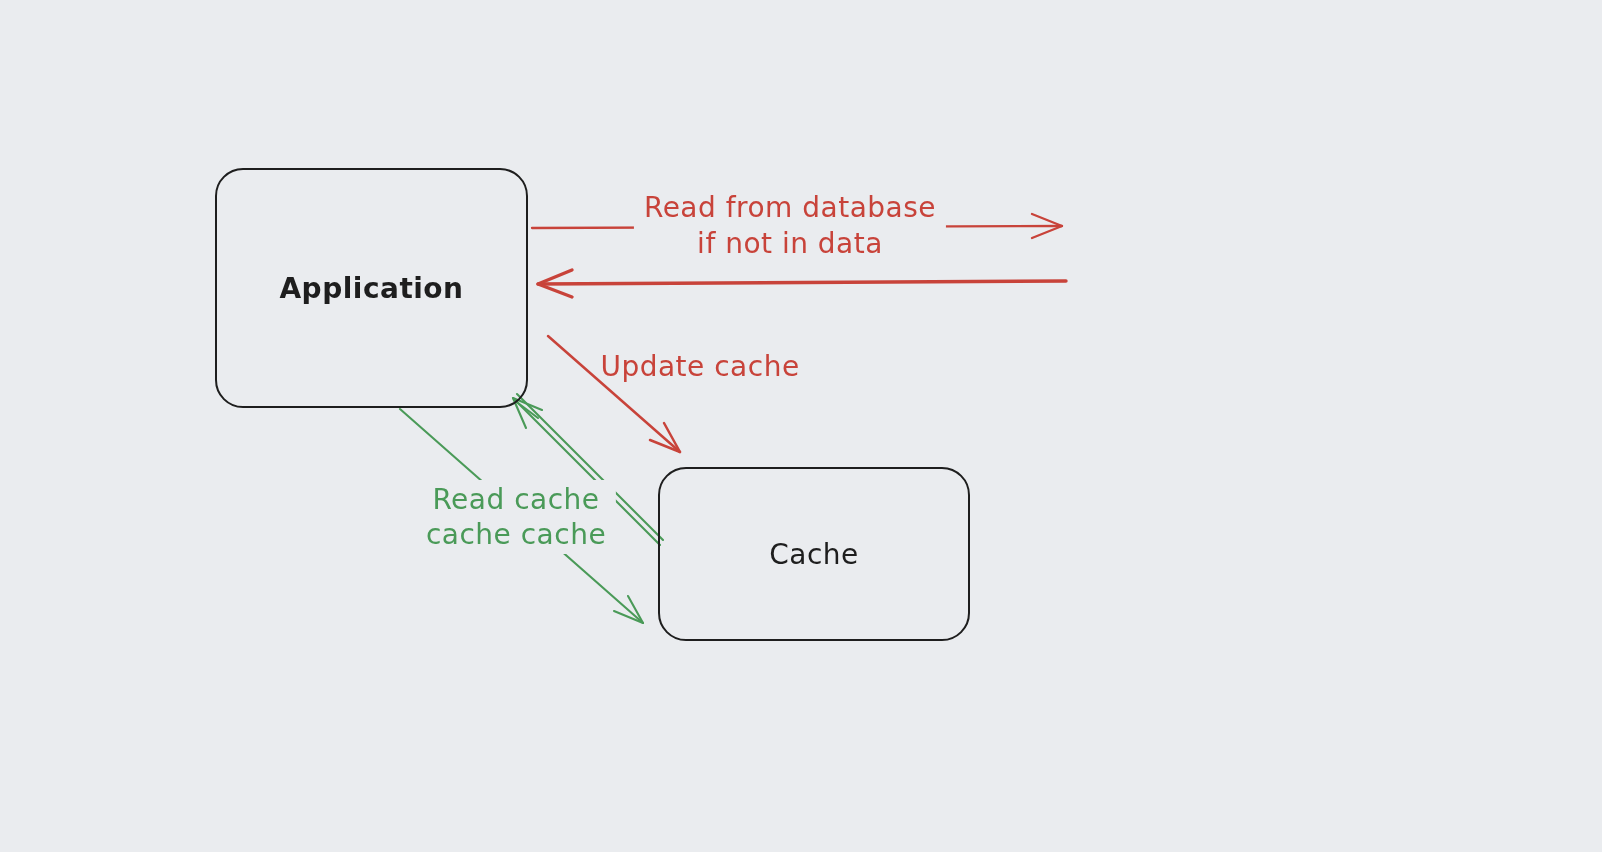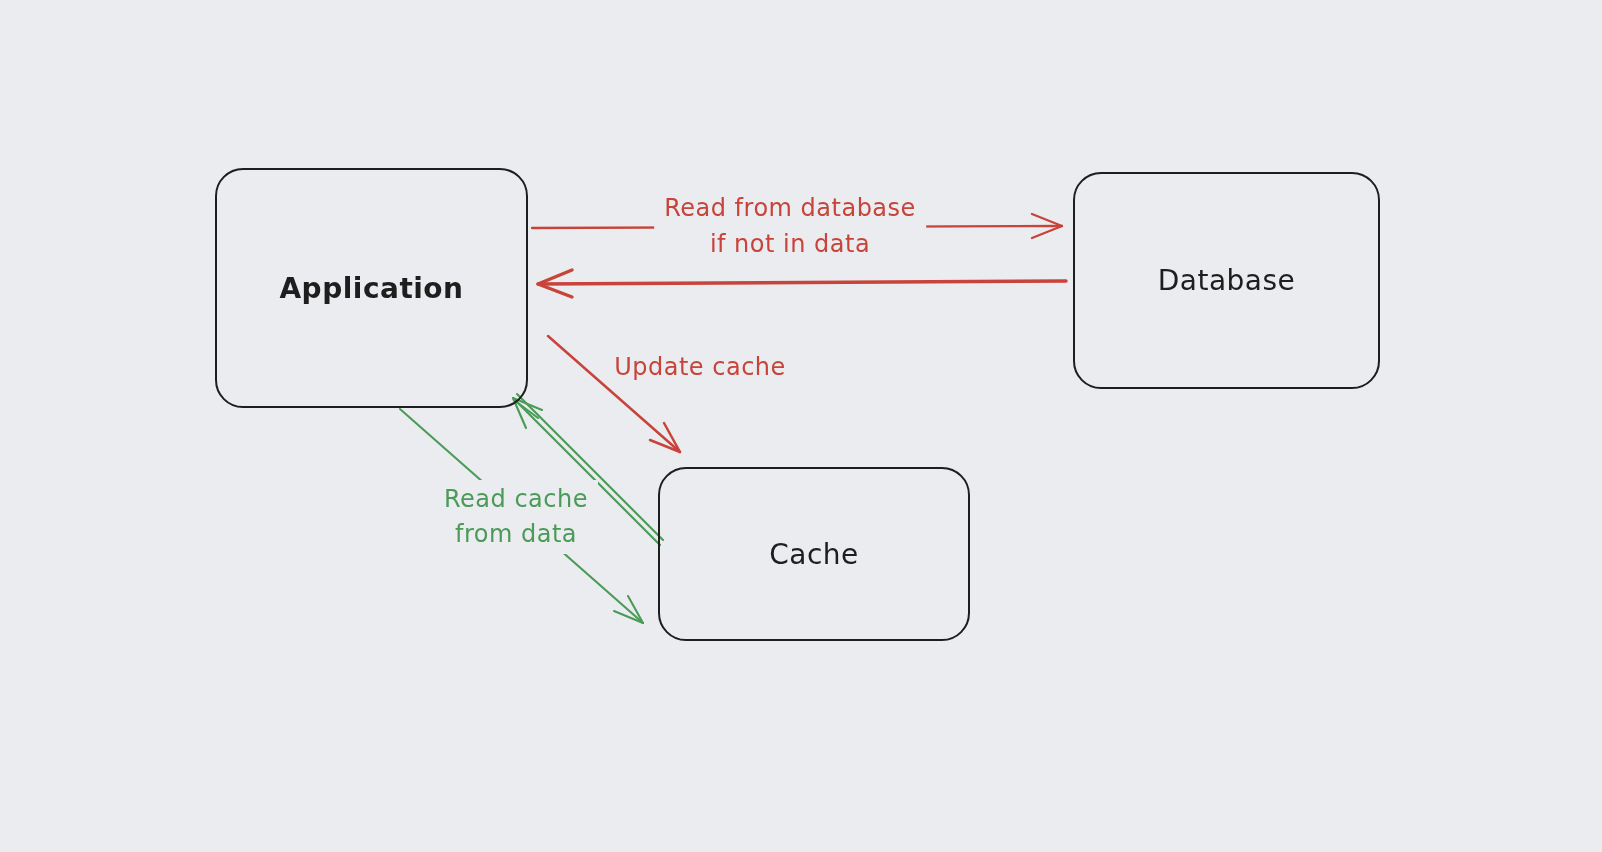--- a/index.html
+++ b/index.html
@@ -33,21 +33,21 @@
     font-size:28px;
     letter-spacing:0.5px;
   }
   #node-application{left:215px;top:168px;width:313px;height:240px;font-weight:bold;}
   #node-database{left:1073px;top:172px;width:307px;height:217px;}
   #node-cache{left:658px;top:467px;width:312px;height:174px;}
   .edge-label{
     position:absolute;
     transform:translate(-50%,-50%);
     text-align:center;
-    font-size:24px;
+    font-size:28px;
     line-height:36px;
     white-space:nowrap;
     background:var(--bg);
     padding:2px 10px;
     letter-spacing:0.5px;
   }
   .edge-label.red{color:var(--red);}
   .edge-label.green{color:var(--green);line-height:35px;}
   #label-read-from-database{left:790px;top:226px;}
   #label-update-cache{left:700px;top:367px;background:transparent;}
@@ -85,35 +85,32 @@
       <line x1="663" y1="540" x2="517" y2="394" stroke="#4a9a58"></line>
       <path d="M542 410 L513 398 L526 428" stroke="#4a9a58"></path>
       <path d="M538 418 L514 400" stroke="#4a9a58"></path>
     </g>
   </svg>
 
   <div class="node" id="node-application">
     <span class="node-label">Application</span>
   </div>
 
-  <div class="node" id="node-database">
-    <span class="node-label">Database</span>
-  </div>
 
   <div class="node" id="node-cache">
     <span class="node-label">Cache</span>
   </div>
 
   <div class="edge-label red" id="label-read-from-database">
     <div>Read from database</div>
     <div>if not in data</div>
   </div>
 
   <div class="edge-label red" id="label-update-cache">
     <div>Update cache</div>
   </div>
 
   <div class="edge-label green" id="label-read-from-cache">
     <div>Read cache</div>
-    <div>from data</div>
+    <div>cache cache</div>
   </div>
 
 </div>
 
 </body></html>

